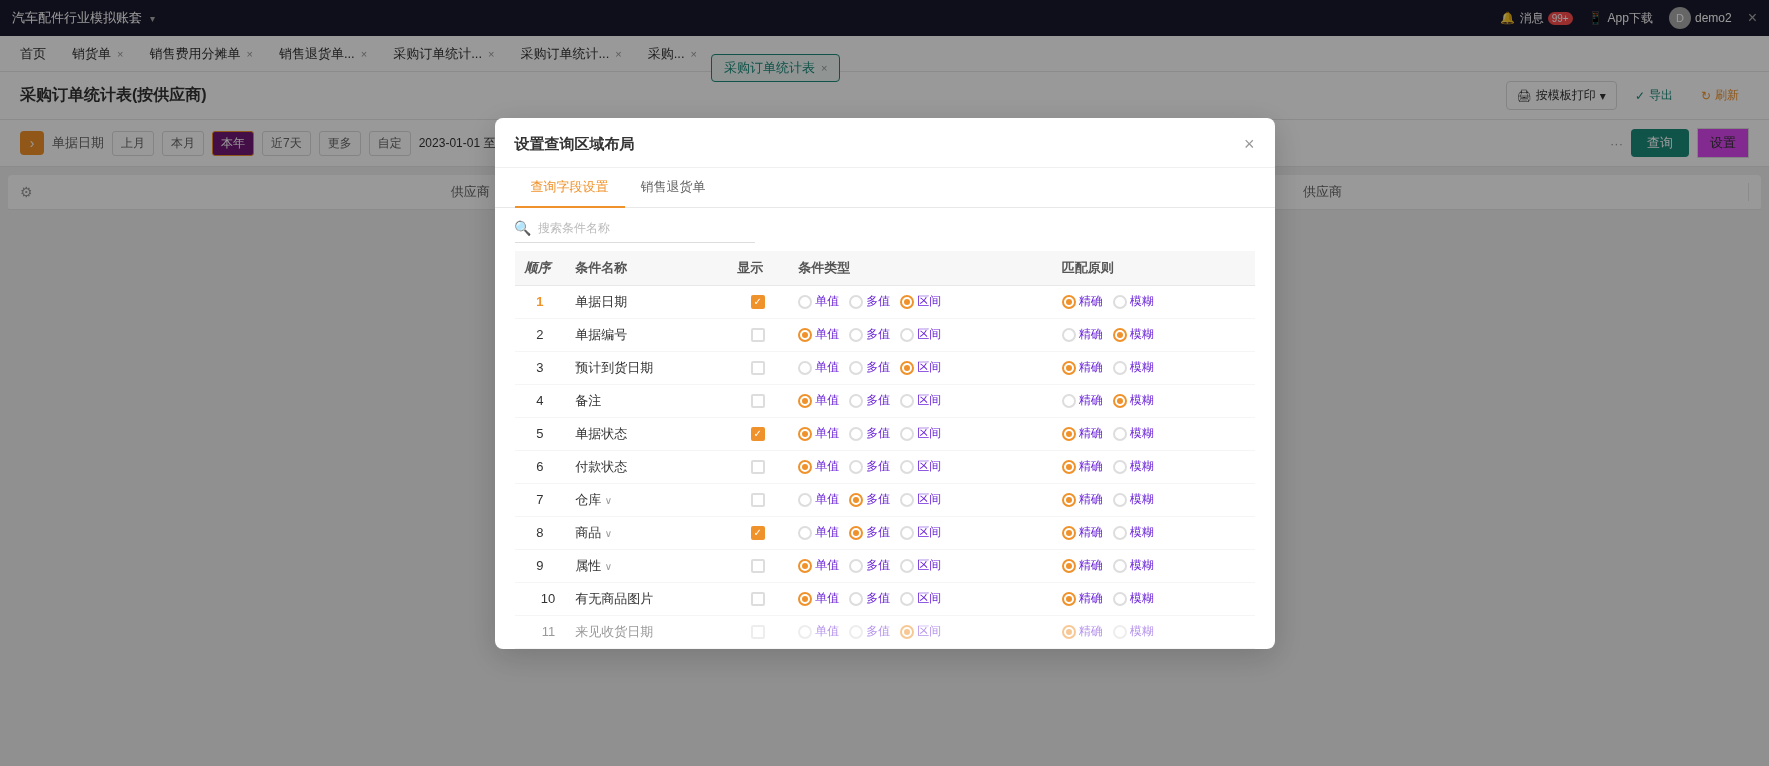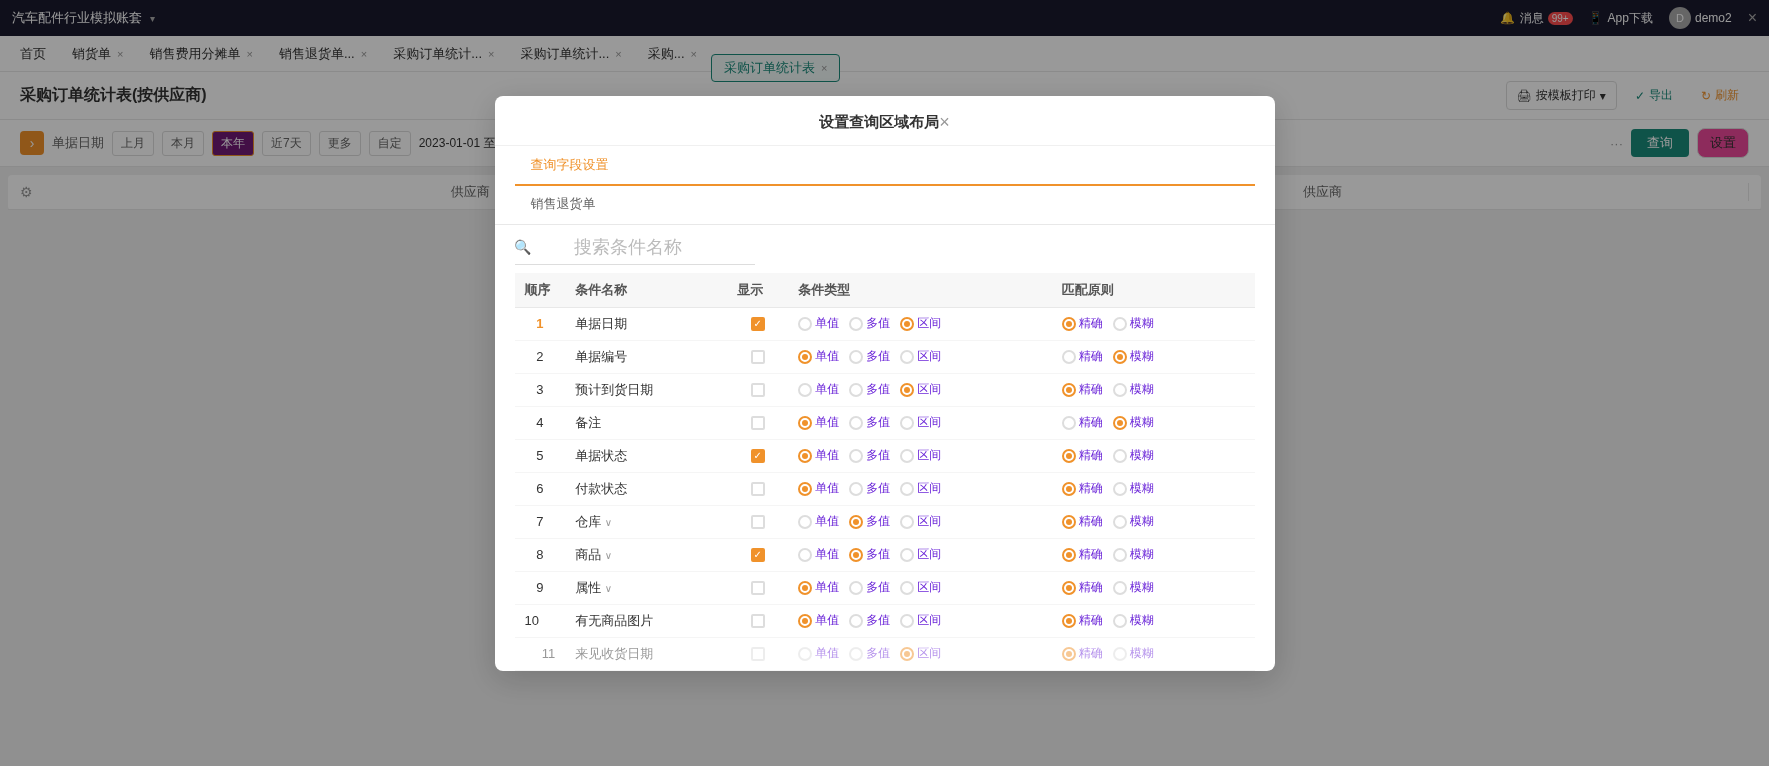--- a/index.html
+++ b/index.html
@@ -73,21 +73,21 @@
       align-items: center;
       gap: 8px;
       border-bottom: 1px solid #e8e8e8;
     }
     .filter-toggle { width: 24px; height: 24px; background: #f0922b; border-radius: 4px; display: flex; align-items: center; justify-content: center; cursor: pointer; color: #fff; font-size: 14px; }
     .filter-label { color: #666; font-size: 13px; }
     .filter-date-range { color: #333; font-size: 12px; }
     .date-btn { padding: 3px 8px; border: 1px solid #ddd; border-radius: 3px; cursor: pointer; font-size: 12px; background: #fff; color: #666; }
     .date-btn.active { background: #701a75; color: #fff; border-color: #f0922b; }
     .btn-query { background: #1a8a7a; color: #fff; border: none; border-radius: 4px; padding: 5px 16px; cursor: pointer; font-size: 13px; }
-    .btn-settings { background: #ec4899; color: #333; border: 1px solid #ddd; border-radius: 8px; padding: 5px 12px; cursor: pointer; font-size: 13px; }
+    .btn-settings { background: #d946ef; color: #333; border: 1px solid #ddd; border-radius: 0; padding: 5px 12px; cursor: pointer; font-size: 13px; }
     .dots { color: #999; cursor: pointer; }
 
     
     .table-area {
       background: #fff;
       margin: 8px;
       border-radius: 4px;
     }
     .table-header {
       display: flex;
@@ -115,34 +115,33 @@
       border-radius: 8px;
       width: 780px;
       max-height: 680px;
       box-shadow: 0 8px 32px rgba(0,0,0,0.18);
       display: flex;
       flex-direction: column;
     }
     .modal-header {
       display: flex;
       align-items: center;
-      justify-content: center;
+      justify-content: space-between;
       padding: 16px 20px 12px;
       border-bottom: 1px solid #f0f0f0;
     }
     .modal-title { font-size: 15px; font-weight: bold; color: #333; }
     .modal-close { cursor: pointer; color: #999; font-size: 18px; }
 
     
     .modal-tabs {
       display: flex;
       gap: 0;
       padding: 0 20px;
       border-bottom: 1px solid #e8e8e8;
-      flex-direction: column;
     }
     .modal-tab {
       padding: 10px 16px;
       cursor: pointer;
       font-size: 13px;
       color: #666;
       border-bottom: 2px solid transparent;
       margin-bottom: -1px;
     }
     .modal-tab.active {
@@ -159,25 +158,24 @@
       display: flex;
       align-items: center;
       border-bottom: 1px solid #ddd;
       padding-bottom: 6px;
       width: 240px;
     }
     .search-icon { color: #999; margin-right: 6px; font-size: 14px; }
     .search-input {
       border: none;
       outline: none;
-      font-size: 18px;
+      font-size: 12px;
       color: #333;
       width: 100%;
       background: transparent;
-      margin-left: 36px;
     }
     .search-input::placeholder { color: #bbb; }
 
     
     .modal-table-wrap {
       flex: 1;
       overflow: auto;
       padding: 0 20px;
     }
     .modal-table {
@@ -232,21 +230,21 @@
       cursor: pointer;
     }
     .checkbox-custom.checked {
       background: #f0922b;
       border-color: #f0922b;
       color: #fff;
       font-size: 10px;
     }
 
     
-    .col-order { width: 50px; }
+    .col-order { width: 50px; font-style: italic; }
     .col-name { width: 160px; }
     .col-display { width: 60px; text-align: center; }
     .col-type { width: 260px; }
     .col-match { width: 200px; }
 
     
     .modal-footer {
       display: flex;
       justify-content: flex-end;
       gap: 12px;
@@ -726,21 +724,21 @@
                     <span class="radio-label">精确</span>
                   </div>
                   <div class="radio-item">
                     <div class="radio-circle"></div>
                     <span class="radio-label">模糊</span>
                   </div>
                 </div>
               </td>
             </tr>
             <tr>
-              <td style="text-align: left;">10</td>
+              <td style="text-align: right;">10</td>
               <td>有无商品图片</td>
               <td style="text-align: center;">
                 <div class="checkbox-custom" style="margin: 0px auto;"></div>
               </td>
               <td>
                 <div class="radio-group">
                   <div class="radio-item">
                     <div class="radio-circle selected"></div>
                     <span class="radio-label">单值</span>
                   </div>

